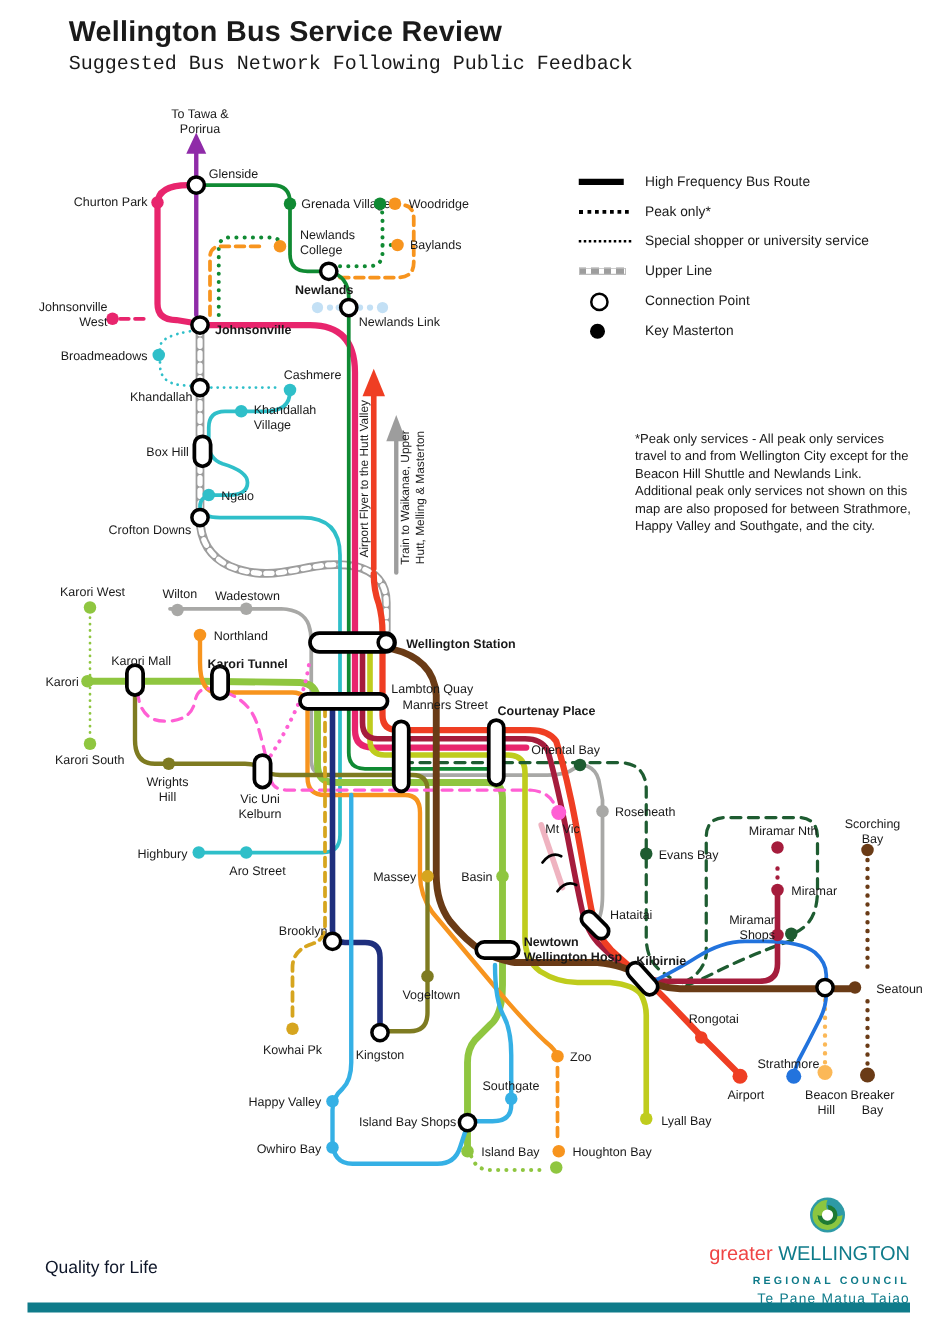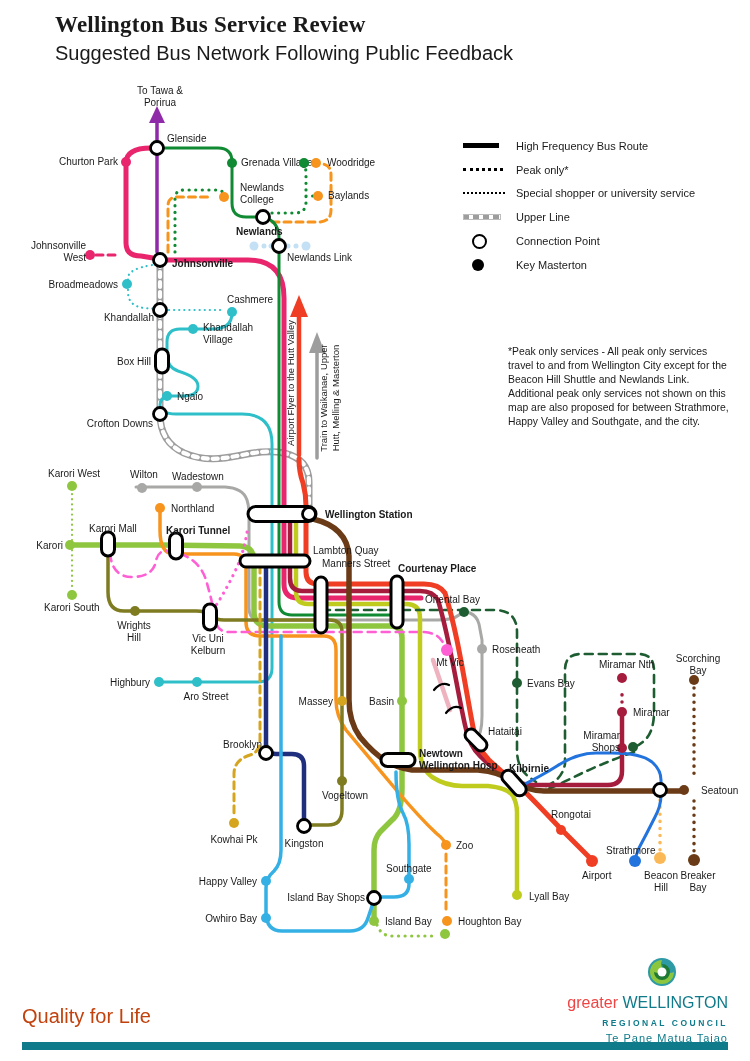--- a/index.html
+++ b/index.html
@@ -1,33 +1,33 @@
 <!DOCTYPE html>
 <html><head>
 <meta charset="utf-8">
 <style>
   html,body{margin:0;padding:0;background:#fff;}
   #page{position:relative;width:750px;height:1061px;background:#fff;overflow:hidden;
         font-family:"Liberation Sans",sans-serif;color:#1a1a1a;}
   #map-svg{position:absolute;left:0;top:0;}
-  #title{position:absolute;left:55px;top:12px;font-size:23px;font-weight:bold;letter-spacing:.2px;font-family:Liberation Serif, serif;}
-  #subtitle{position:absolute;left:55px;top:42px;font-size:20px;}
+  #title{position:absolute;left:55px;top:12px;font-size:23px;font-weight:bold;letter-spacing:.2px;}
+  #subtitle{position:absolute;left:55px;top:42px;font-size:16px;font-family:Liberation Mono, monospace;}
   #legend{position:absolute;left:463px;top:134px;width:280px;}
   .lg-row{display:flex;align-items:center;height:23.8px;font-size:11px;}
   .sw{width:46px;margin-right:7px;display:flex;align-items:center;}
   .sw-high{border-top:5px solid #000;width:36px;}
   .sw-med{border-top:2.5px solid #000;width:36px;}
   .sw-low{border-top:3px dashed #000;width:38px;}
   .sw-peak{border-top:3.5px dotted #000;width:40px;}
   .sw-spec{border-top:2px dotted #000;width:42px;}
   .sw-train{height:6px;width:38px;background:repeating-linear-gradient(90deg,#9d9d9d 0 6px,#fff 6px 10px);box-shadow:0 0 0 1px #bdbdbd inset;}
   .sw-conn{width:11px;height:11px;border:2.6px solid #000;border-radius:50%;background:#fff;margin-left:9px;}
   .sw-key{width:12px;height:12px;border-radius:50%;background:#000;margin-left:9px;}
   #note{position:absolute;left:508px;top:345px;width:224px;font-size:10.4px;line-height:1.34;}
-  #tagline{position:absolute;left:22px;top:1005px;font-size:20px;color:#c2410c;}
+  #tagline{position:absolute;left:36px;top:1005px;font-size:14px;color:#0f172a;}
   #footer-bar{position:absolute;left:22px;top:1042px;width:706px;height:8px;background:#0F7B8A;}
   #logo{position:absolute;right:22px;top:956px;text-align:right;}
   #logo .swirl{margin-right:50px;}
   #logo .l1{font-size:16px;color:#0F7B8A;margin-top:2px;}
   #logo .l1 .lt{color:#ef4444;}
   #logo .l2{font-size:8.5px;font-weight:bold;color:#0F7B8A;letter-spacing:2.5px;margin-top:6px;}
   #logo .l3{font-size:11px;font-weight:normal;color:#0F7B8A;letter-spacing:1px;margin-top:4px;}
   
   path.rt{fill:none;stroke-linecap:round;stroke-linejoin:round;}
   .r-high{stroke-width:5;}

